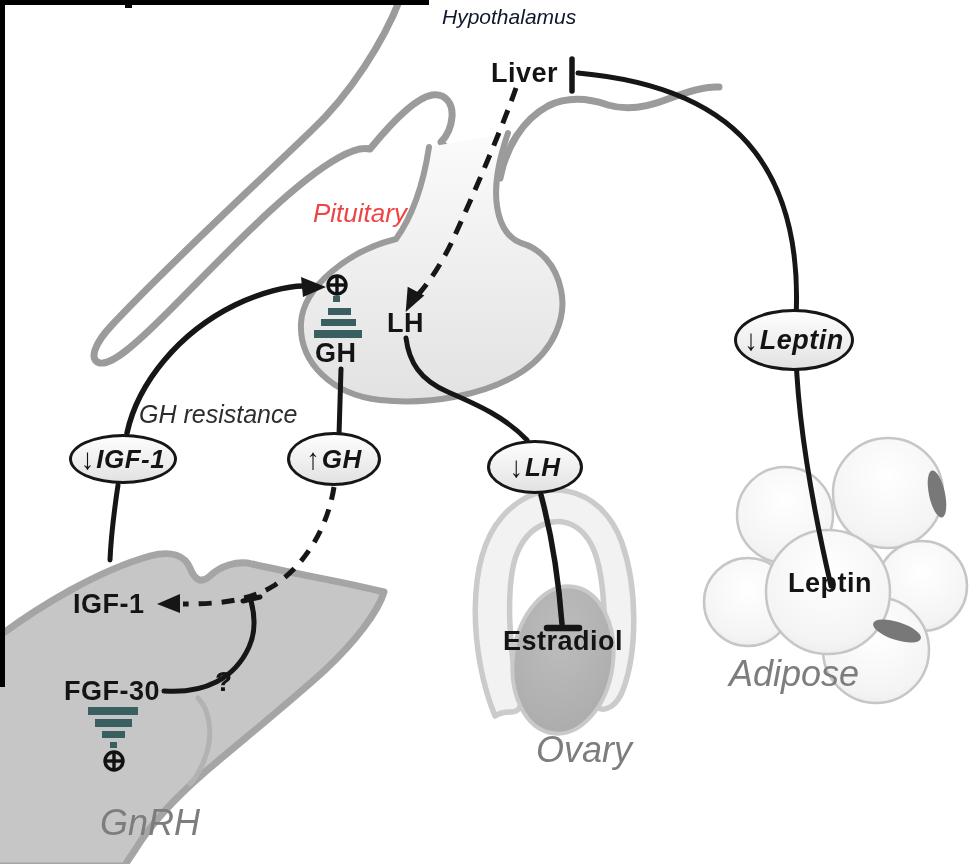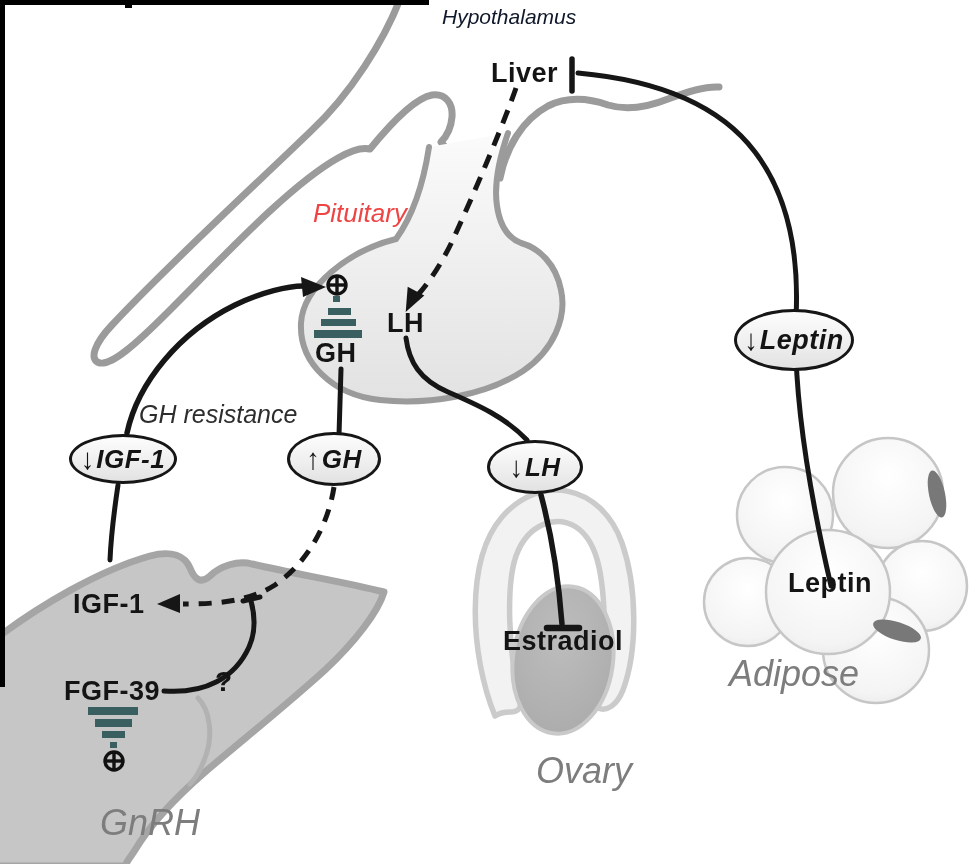--- a/index.html
+++ b/index.html
@@ -157,29 +157,29 @@
   <div class="lbl organ" style="left:313px;top:200px;font-size:26px;color:#ef4444;">Pituitary</div>
 
   <div class="lbl hormone" style="left:387px;top:310px;">LH</div>
 
   <div class="lbl hormone" style="left:315px;top:340px;">GH</div>
 
   <div class="lbl note" style="left:139px;top:402px;">GH resistance</div>
 
   <div class="lbl hormone" style="left:73px;top:591px;">IGF-1</div>
 
-  <div class="lbl hormone" style="left:64px;top:678px;">FGF-39</div>
+  <div class="lbl hormone" style="left:64px;top:678px;">FGF-30</div>
 
   <div class="lbl hormone" style="left:215px;top:668px;font-size:28px;">?</div>
 
   <div class="lbl organ" style="left:100px;top:805px;">GnRH</div>
 
   <div class="lbl hormone" style="left:503px;top:628px;">Estradiol</div>
 
-  <div class="lbl organ" style="left:536px;top:753px;">Ovary</div>
+  <div class="lbl organ" style="left:536px;top:732px;">Ovary</div>
 
   <div class="lbl hormone" style="left:788px;top:570px;">Leptin</div>
 
   <div class="lbl organ" style="left:729px;top:656px;">Adipose</div>
 
   <div class="oval" style="left:69px;top:434px;width:108px;height:50px;">
     <span class="arr">↓</span>
       <span class="txt">IGF-1</span>
   </div>
 

